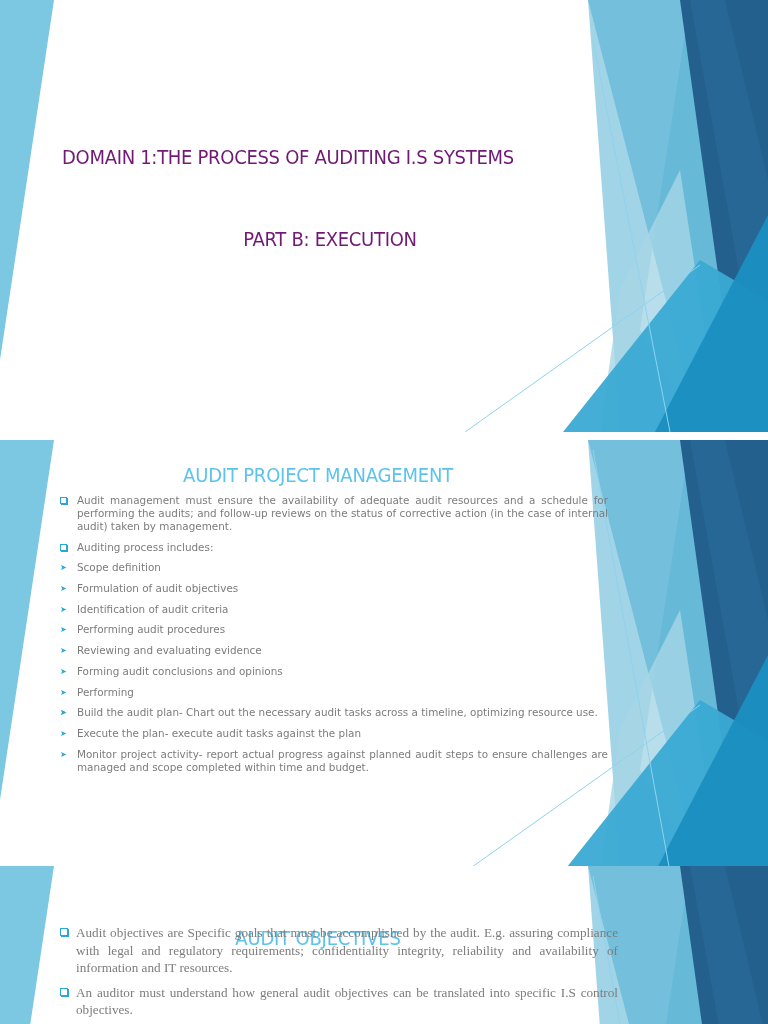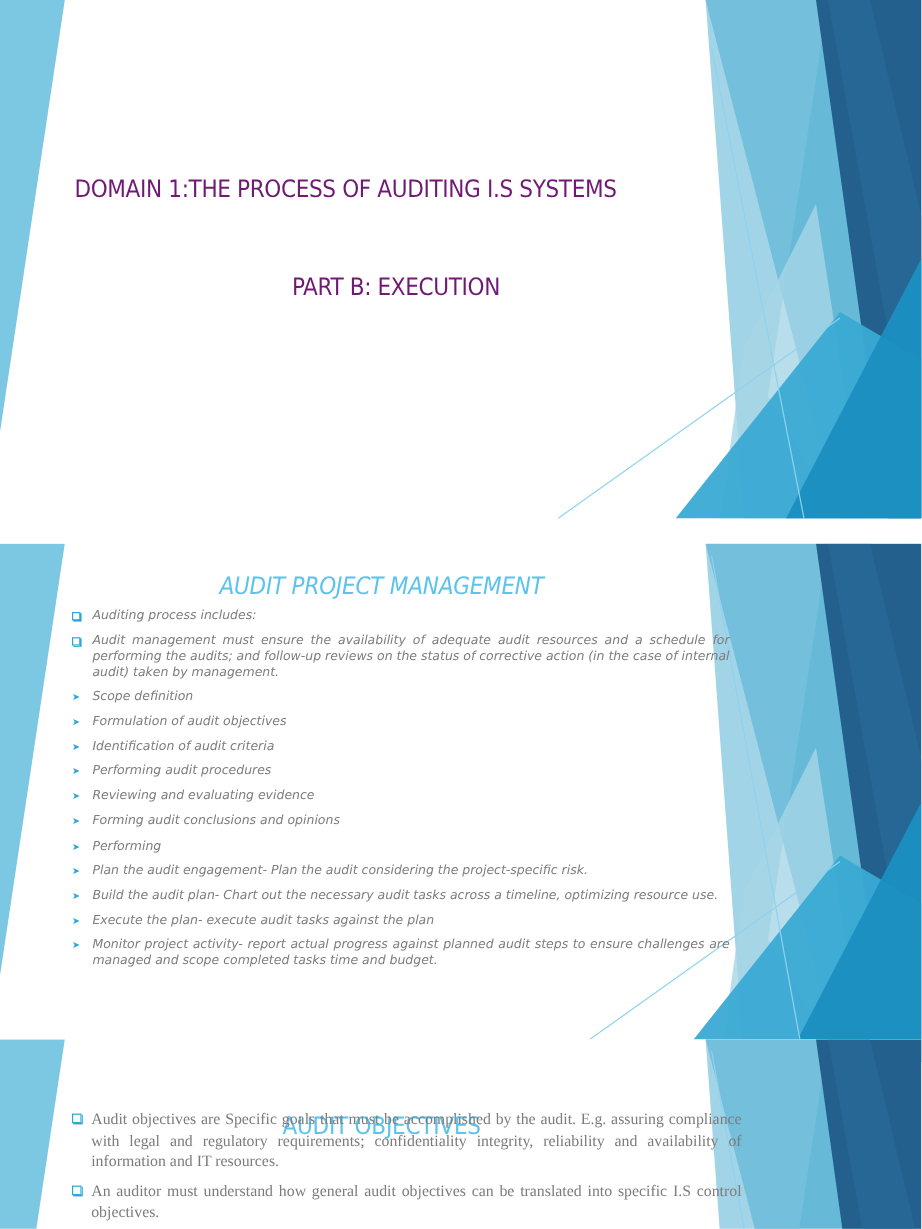--- a/index.html
+++ b/index.html
@@ -8,21 +8,21 @@
     background: #ffffff;
     font-family: "DejaVu Sans", sans-serif;
     position: relative;
   }
   .slide {
     position: absolute; left: 0; width: 768px; height: 432px;
     background: #ffffff; overflow: hidden;
   }
   .slide svg.deco { position: absolute; left: 0; top: 0; width: 768px; height: 432px; }
   .s1 { top: 0; }
-  .s2 { top: 453px; font-style: italic; }
+  .s2 { top: 440px; }
   .s3 { top: 866px; }
 
   .title-main {
     position: absolute; left: 0; width: 650px; text-align: center;
     color: #701a75; font-family: "DejaVu Sans Condensed", "DejaVu Sans", sans-serif;
     font-stretch: condensed; font-size: 20px; letter-spacing: -0.3px;
   }
   .t1 { top: 145px; left: 62px; width: 540px; text-align: left; }
   .t2 { top: 195px; left: 0; width: 660px; margin-top: 32px; }
 
@@ -82,33 +82,33 @@
     <polygon points="680,0 768,0 768,432 740,432" fill="#23608e"></polygon>
     <polygon points="690,0 725,0 768,180 768,432" fill="#2a6c99" opacity="0.6"></polygon>
     <polygon points="620,290 680,170 720,432 600,432" fill="#a8d6e6" opacity="0.8"></polygon>
     <polygon points="563,432 700,260 768,300 768,432" fill="#3aaad4" opacity="0.95"></polygon>
     <polygon points="655,432 768,215 768,432" fill="#1a8fc0" opacity="0.95"></polygon>
     <line x1="593" y1="10" x2="670" y2="432" stroke="#8fd2ee" stroke-width="1"></line>
     <line x1="465" y1="432" x2="700" y2="265" stroke="#8fd2ee" stroke-width="1"></line>
   </svg>
   <div class="heading h2">AUDIT PROJECT MANAGEMENT</div>
   <ul class="list l2">
+    <li><span class="bul sq"></span><span>Audit management must ensure the availability of adequate audit resources and a schedule for performing the audits; and follow-up reviews on the status of corrective action (in the case of internal audit) taken by management.</span></li>
     <li><span class="bul sq"></span><span>Auditing process includes:</span></li>
-    <li><span class="bul sq"></span><span>Audit management must ensure the availability of adequate audit resources and a schedule for performing the audits; and follow-up reviews on the status of corrective action (in the case of internal audit) taken by management.</span></li>
     <li><span class="bul arrow">➤</span><span>Scope definition</span></li>
     <li><span class="bul arrow">➤</span><span>Formulation of audit objectives</span></li>
     <li><span class="bul arrow">➤</span><span>Identification of audit criteria</span></li>
     <li><span class="bul arrow">➤</span><span>Performing audit procedures</span></li>
     <li><span class="bul arrow">➤</span><span>Reviewing and evaluating evidence</span></li>
     <li><span class="bul arrow">➤</span><span>Forming audit conclusions and opinions</span></li>
     <li><span class="bul arrow">➤</span><span>Performing</span></li>
-    <li><span class="bul arrow">➤</span><span>Plan the audit engagement- Plan the audit considering the project-specific risk.</span></li>
+    <li><span class="bul arrow">➤</span></li>
     <li><span class="bul arrow">➤</span><span>Build the audit plan- Chart out the necessary audit tasks across a timeline, optimizing resource use.</span></li>
     <li><span class="bul arrow">➤</span><span>Execute the plan- execute audit tasks against the plan</span></li>
-    <li><span class="bul arrow">➤</span><span>Monitor project activity- report actual progress against planned audit steps to ensure challenges are managed and scope completed tasks time and budget.</span></li>
+    <li><span class="bul arrow">➤</span><span>Monitor project activity- report actual progress against planned audit steps to ensure challenges are managed and scope completed within time and budget.</span></li>
   </ul>
 </div>
 
 <div class="slide s3">
   <svg class="deco" viewBox="0 0 768 432" preserveAspectRatio="none">
     <polygon points="0,0 54,0 0,360" fill="#7cc8e2"></polygon>
     <polygon points="588,0 768,0 768,432 700,432" fill="#5fb5d6" opacity="0.95"></polygon>
     <polygon points="588,0 690,0 640,330 700,432 620,432" fill="#7bc2dd" opacity="0.7"></polygon>
     <polygon points="680,0 768,0 768,432 740,432" fill="#23608e"></polygon>
     <polygon points="690,0 725,0 768,180 768,432" fill="#2a6c99" opacity="0.6"></polygon>

